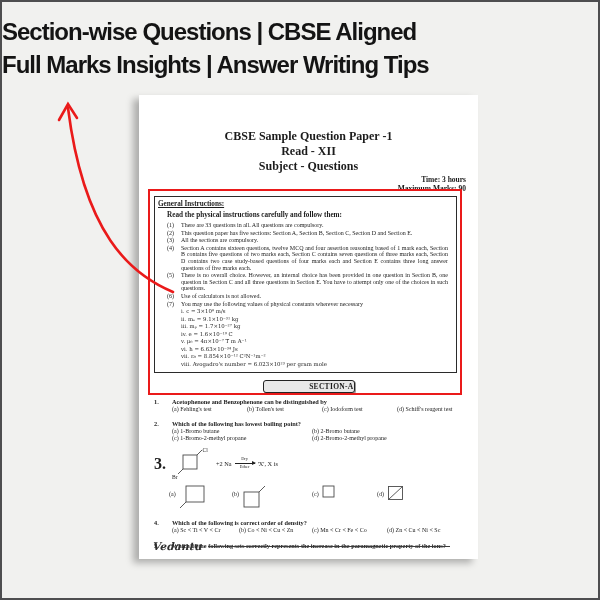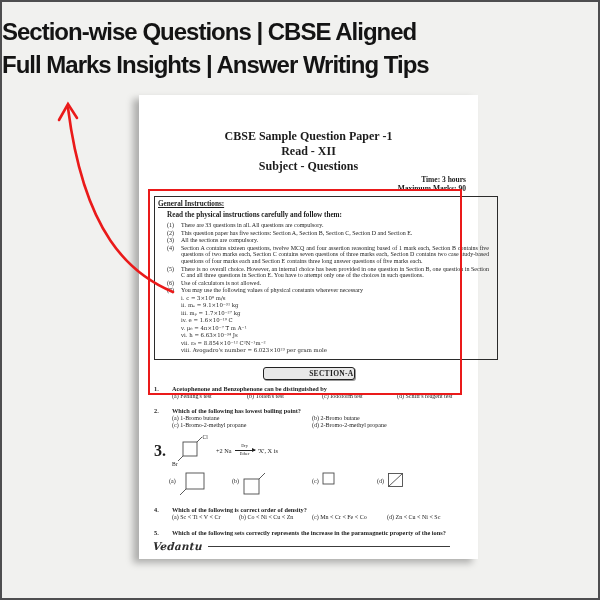--- a/index.html
+++ b/index.html
@@ -11,21 +11,21 @@
     font-family:"Liberation Sans",sans-serif;font-weight:bold;font-size:24px;
     line-height:33px;color:#141414;letter-spacing:-1px;z-index:2;}
   
   .arrow-svg{position:absolute;left:0;top:0;width:600px;height:600px;z-index:30;pointer-events:none;}
   
   .page{position:absolute;left:137px;top:93px;width:339px;height:464px;background:#ffffff;
     box-shadow:-6px 4px 7px rgba(0,0,0,0.28);color:#1c1c1c;z-index:10;}
   .p-title-block{padding-top:34px;text-align:center;font-weight:bold;font-size:12px;line-height:15px;}
   .p-meta{margin-right:12px;margin-top:2px;text-align:right;font-weight:bold;font-size:7.5px;line-height:8.5px;}
   
-  .gi-box{margin:3px 0 0 15px;width:344px;box-sizing:border-box;border:1px solid #2b2b2b;
+  .gi-box{margin:3px 0 0 15px;width:303px;box-sizing:border-box;border:1px solid #2b2b2b;
     padding:3px 7px 4px 3px;}
   .gi-heading{font-size:7.2px;font-weight:bold;text-decoration:underline;line-height:8px;}
   .gi-sub{font-size:7.2px;font-weight:bold;margin:3px 0 0 9px;line-height:8px;}
   .gi-items{margin:3px 0 0 9px;}
   .gi-item{display:flex;font-size:6px;line-height:6.6px;margin-bottom:1px;}
   .gi-num{flex:none;width:14px;}
   .gi-text{flex:1;text-align:justify;padding-right:1px;}
   .gi-consts{margin:1px 0 0 23px;font-family:"DejaVu Serif","DejaVu Sans",serif;
     font-size:5.4px;line-height:7.5px;}
   

